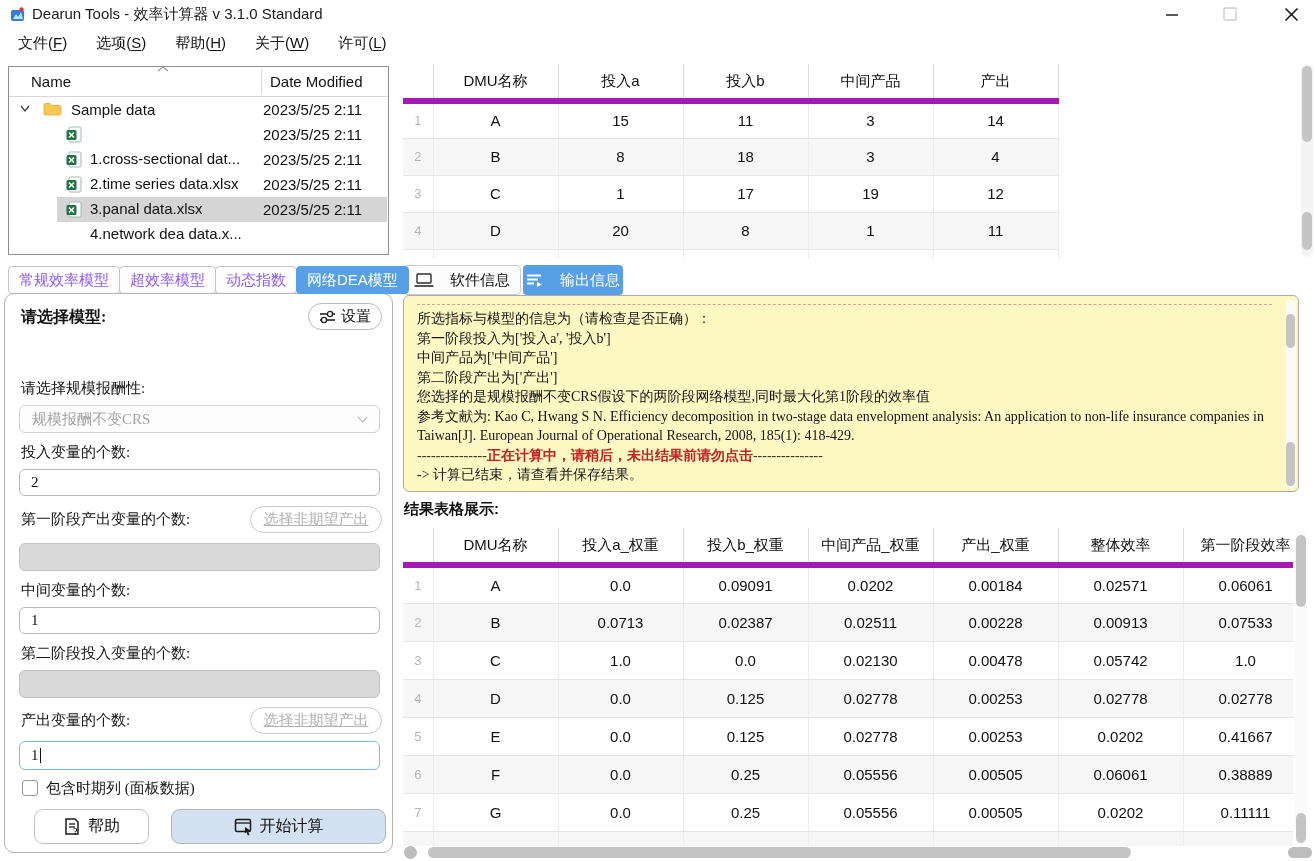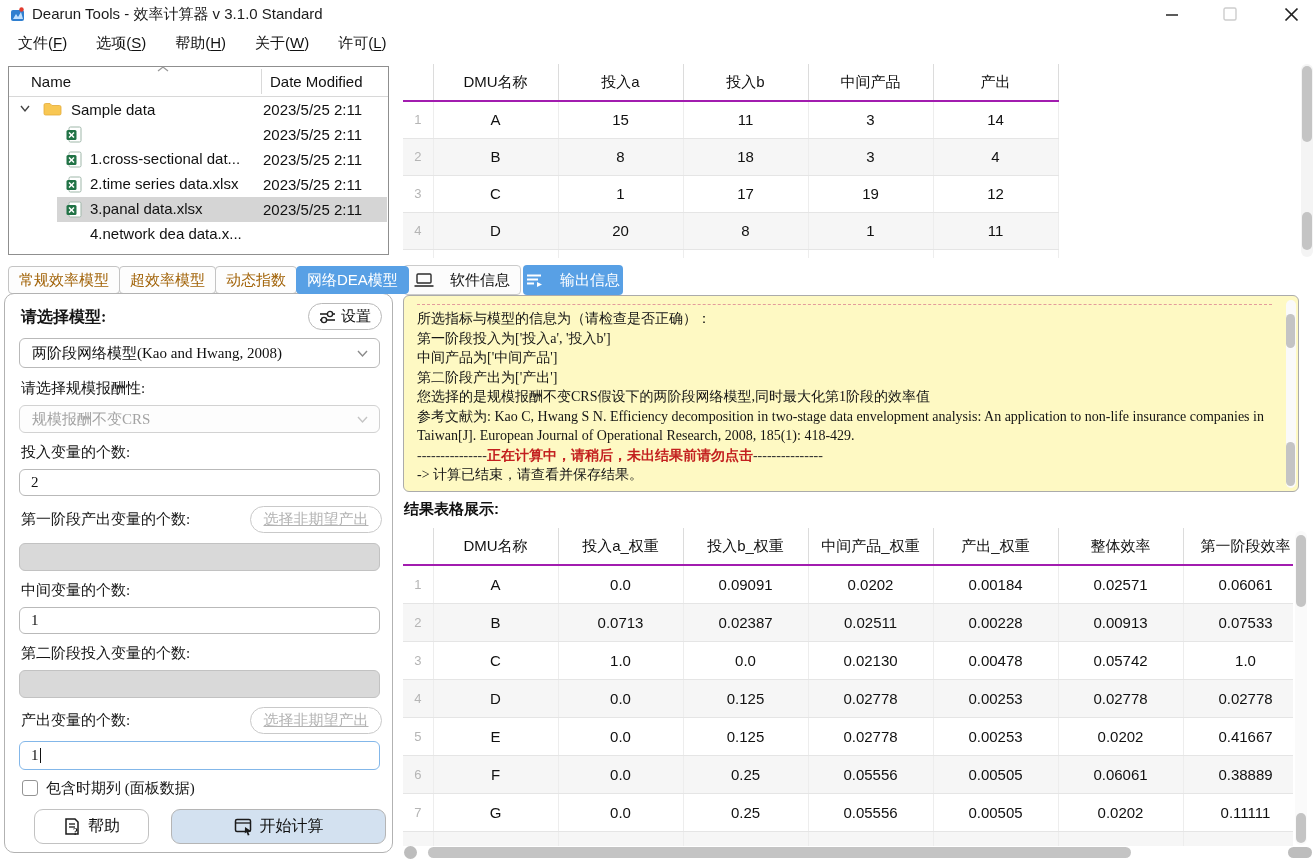--- a/index.html
+++ b/index.html
@@ -30,38 +30,38 @@
   .ft-row.sel .hl { position:absolute; left:48px; right:1px; top:0; bottom:0; background:#d5d5d5; z-index:0; }
   .ft-row > * { position:relative; z-index:1; }
   .tree-chev { position:absolute; left:10px; top:5px; }
   .ft-folder-icon { position:absolute; left:34px; top:4px; }
   .ft-file-icon { position:absolute; left:57px; top:4px; }
   .ft-name-folder { position:absolute; left:62px; }
   .ft-name-file { position:absolute; left:81px;margin-top:24px; }
 
   
   table.grid { border-collapse:collapse; table-layout:fixed; background:#fff; }
-  table.grid th { font-weight:400; font-size:15px; height:37px; border-right:1px solid #dcdcdc; border-bottom:2px solid #a21caf; }
+  table.grid th { font-weight:400; font-size:15px; height:37px; border-right:1px solid #dcdcdc; border-bottom:6px solid #a21caf; }
   table.grid td { font-size:15px; text-align:center; border-right:1px solid #ededed; border-bottom:1px solid #e5e5e5; }
   table.grid tr.alt td { background:#f6f6f6; }
   table.grid td.rn, table.grid th.rn { color:#b5b5b5; font-size:13px; border-right:1px solid #ededed; }
   table.grid th.rn { border-right:1px solid #dcdcdc; }
 
   .data-table-wrap { left:403px; top:64px; width:894px; height:194px; overflow:hidden; background:#fff; }
   .data-table-wrap table { width:655px; }
   .data-table-wrap td { height:37px; }
   .data-table-wrap th { height:38px; }
 
   
   .sb-track { background:#f4f4f4; border-radius:6px; }
   .sb-thumb { position:absolute; background:#c4c4c4; border-radius:6px; }
 
   
   .ltabs { left:8px; top:266px; height:28px; display:flex; }
-  .tab { height:28px; display:flex; align-items:center; padding:0 10px; font-size:15px; background:#fdfdfd; border:1px solid #c4c4c4; border-radius:4px; margin-right:-1px; color:#a16207; }
+  .tab { height:28px; display:flex; align-items:center; padding:0 10px; font-size:15px; background:#fdfdfd; border:1px solid #c4c4c4; border-radius:4px; margin-right:-1px; color:#8b5cf6; }
   .tab.active { background:#58a0e5; color:#fff; border-color:#58a0e5; z-index:2; }
 
   
   .form-panel { left:4px; top:293px; width:389px; height:560px; border:1px solid #b2b2b2; border-radius:10px; background:#fff; font-family:"Liberation Serif","DejaVu Serif",serif; font-size:15px; }
   .fp-label { position:absolute; left:16px; color:#151515; }
   .fp-bold { font-weight:bold; font-size:16px; }
   .settings-btn { position:absolute; right:10px; top:9px; width:74px; height:27px; border:1.5px solid #b9b9b9; border-radius:14px; background:#fff; display:flex; align-items:center; justify-content:center; gap:5px; font-size:15px; }
   .selectbox { position:absolute; left:14px; width:361px; height:30px; border:1px solid #b9b9b9; border-radius:6px; background:#fff; display:flex; align-items:center; padding:0 12px; }
   .selectbox .chev { position:absolute; right:10px; }
   .selectbox.disabled { border-color:#d2d2d2; color:#a3a3a3; background:#fdfdfd; }
@@ -276,26 +276,20 @@
   <div class="fp-label fp-bold" style="top:13px">请选择模型:</div>
   <div class="settings-btn">
     <svg width="17" height="14">
       <line x1="1" y1="4" x2="16" y2="4" stroke="#222" stroke-width="1.6"></line>
         <circle cx="11" cy="4" r="2.6" fill="#fff" stroke="#222" stroke-width="1.4"></circle>
       <line x1="1" y1="10" x2="16" y2="10" stroke="#222" stroke-width="1.6"></line>
         <circle cx="5" cy="10" r="2.6" fill="#fff" stroke="#222" stroke-width="1.4"></circle>
     </svg>
     <span>设置</span>
   </div>
-  <div class="selectbox" style="top:44px">
-    <span>两阶段网络模型(Kao and Hwang, 2008)</span>
-    <svg class="chev" width="13" height="9">
-        <polyline points="2,2 6.5,7 11,2" fill="none" stroke="#8a8a8a" stroke-width="1.4"></polyline>
-      </svg>
-  </div>
   <div class="fp-label" style="top:85px">请选择规模报酬性:</div>
   <div class="selectbox disabled" style="top:111px;height:28px">
     <span>规模报酬不变CRS</span>
     <svg class="chev" width="13" height="9">
         <polyline points="2,2 6.5,7 11,2" fill="none" stroke="#c4c4c4" stroke-width="1.4"></polyline>
       </svg>
   </div>
   <div class="fp-label" style="top:149px">投入变量的个数:</div>
   <div class="inputbox" style="top:175px">
       <span>2</span>

